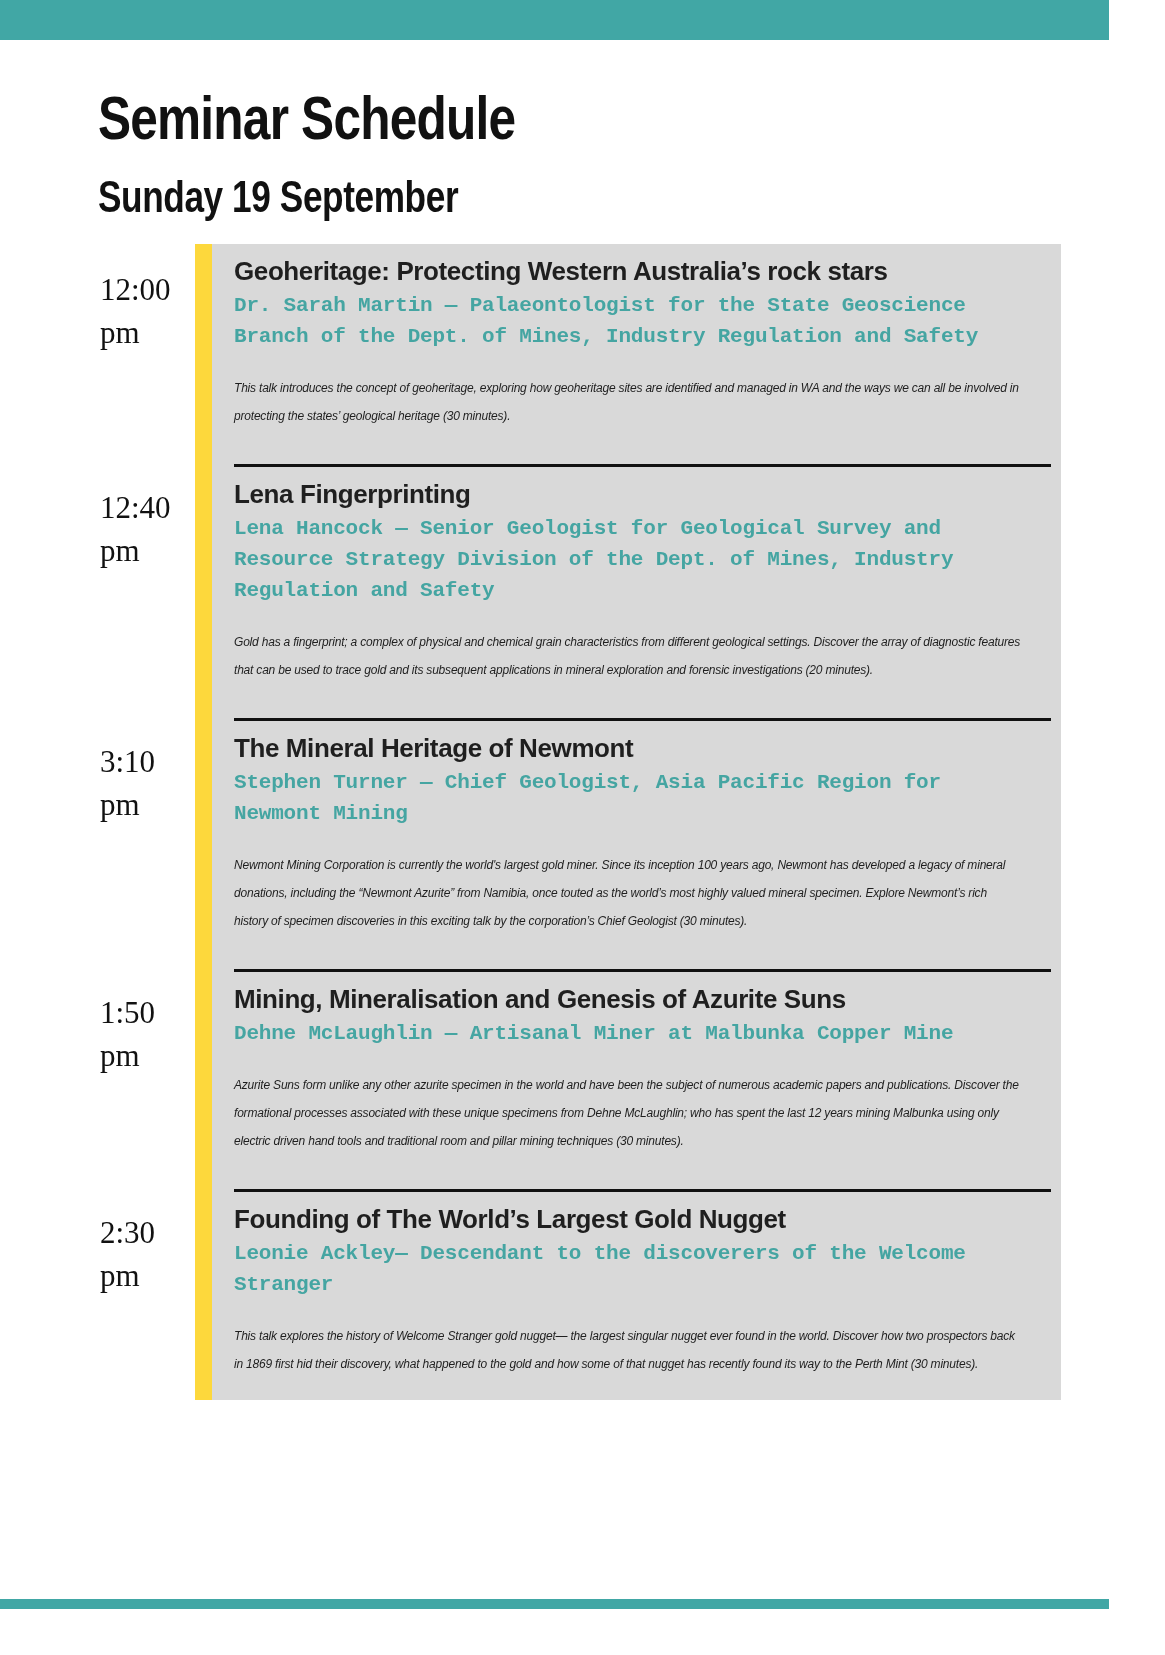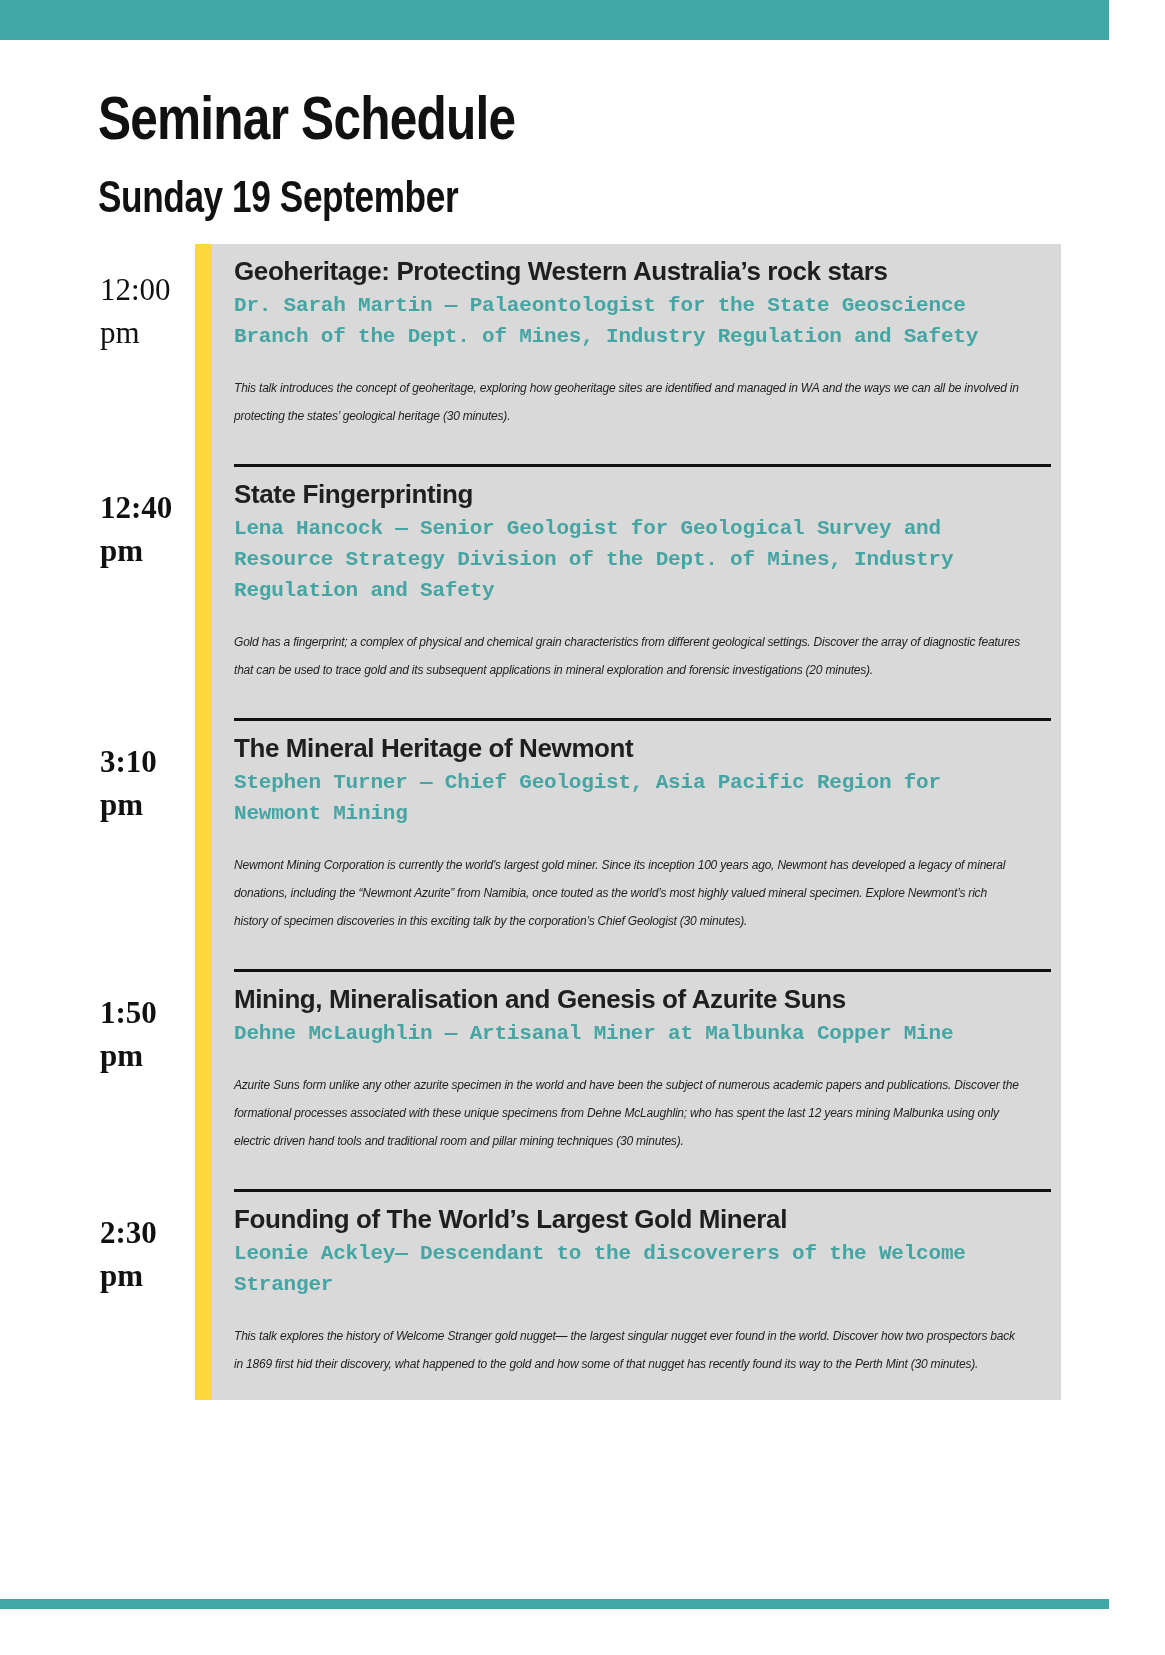--- a/index.html
+++ b/index.html
@@ -57,21 +57,21 @@
   .session{display:flex;}
   .session-time{
     width:95px;
     flex:0 0 95px;
     padding-top:24px;
     font-family:"Liberation Serif", serif;
     font-size:31px;
     line-height:43px;
     color:#111111;
   }
-  .session:not(.first) .session-time{padding-top:34px;font-weight:bold;}
+  .session:not(.first) .session-time{padding-top:34px;}
   .session-time span{display:block;}
   .session-bar{
     width:17px;
     flex:0 0 17px;
     background:#fdd83c;
   }
   .session-content{
     flex:1;
     background:#d9d9d9;
     padding:10px 10px 22px 22px;
@@ -134,21 +134,21 @@
     </div>
 
     <div class="session">
       <div class="session-time">
         <span>12:40</span>
         <span>pm</span>
       </div>
       <div class="session-bar"></div>
       <div class="session-content">
         <div class="divider"></div>
-        <h3 class="session-title">State Fingerprinting</h3>
+        <h3 class="session-title">Lena Fingerprinting</h3>
         <p class="session-speaker">Lena Hancock — Senior Geologist for Geological Survey and Resource Strategy Division of the Dept. of Mines, Industry Regulation and Safety</p>
         <p class="session-desc">Gold has a fingerprint; a complex of physical and chemical grain characteristics from different geological settings. Discover the array of diagnostic features that can be used to trace gold and its subsequent applications in mineral exploration and forensic investigations (20 minutes).</p>
       </div>
     </div>
 
     <div class="session">
       <div class="session-time">
         <span>3:10</span>
         <span>pm</span>
       </div>
@@ -176,21 +176,21 @@
     </div>
 
     <div class="session">
       <div class="session-time">
         <span>2:30</span>
         <span>pm</span>
       </div>
       <div class="session-bar"></div>
       <div class="session-content">
         <div class="divider"></div>
-        <h3 class="session-title">Founding of The World’s Largest Gold Mineral</h3>
+        <h3 class="session-title">Founding of The World’s Largest Gold Nugget</h3>
         <p class="session-speaker">Leonie Ackley— Descendant to the discoverers of the Welcome Stranger</p>
         <p class="session-desc">This talk explores the history of Welcome Stranger gold nugget— the largest singular nugget ever found in the world.  Discover how two prospectors back in 1869 first hid their discovery, what happened to the gold and how some of that nugget has recently found its way to the Perth Mint (30 minutes).</p>
       </div>
     </div>
 
   </div>
 
   <div class="bottom-bar"></div>
 </div>
 

